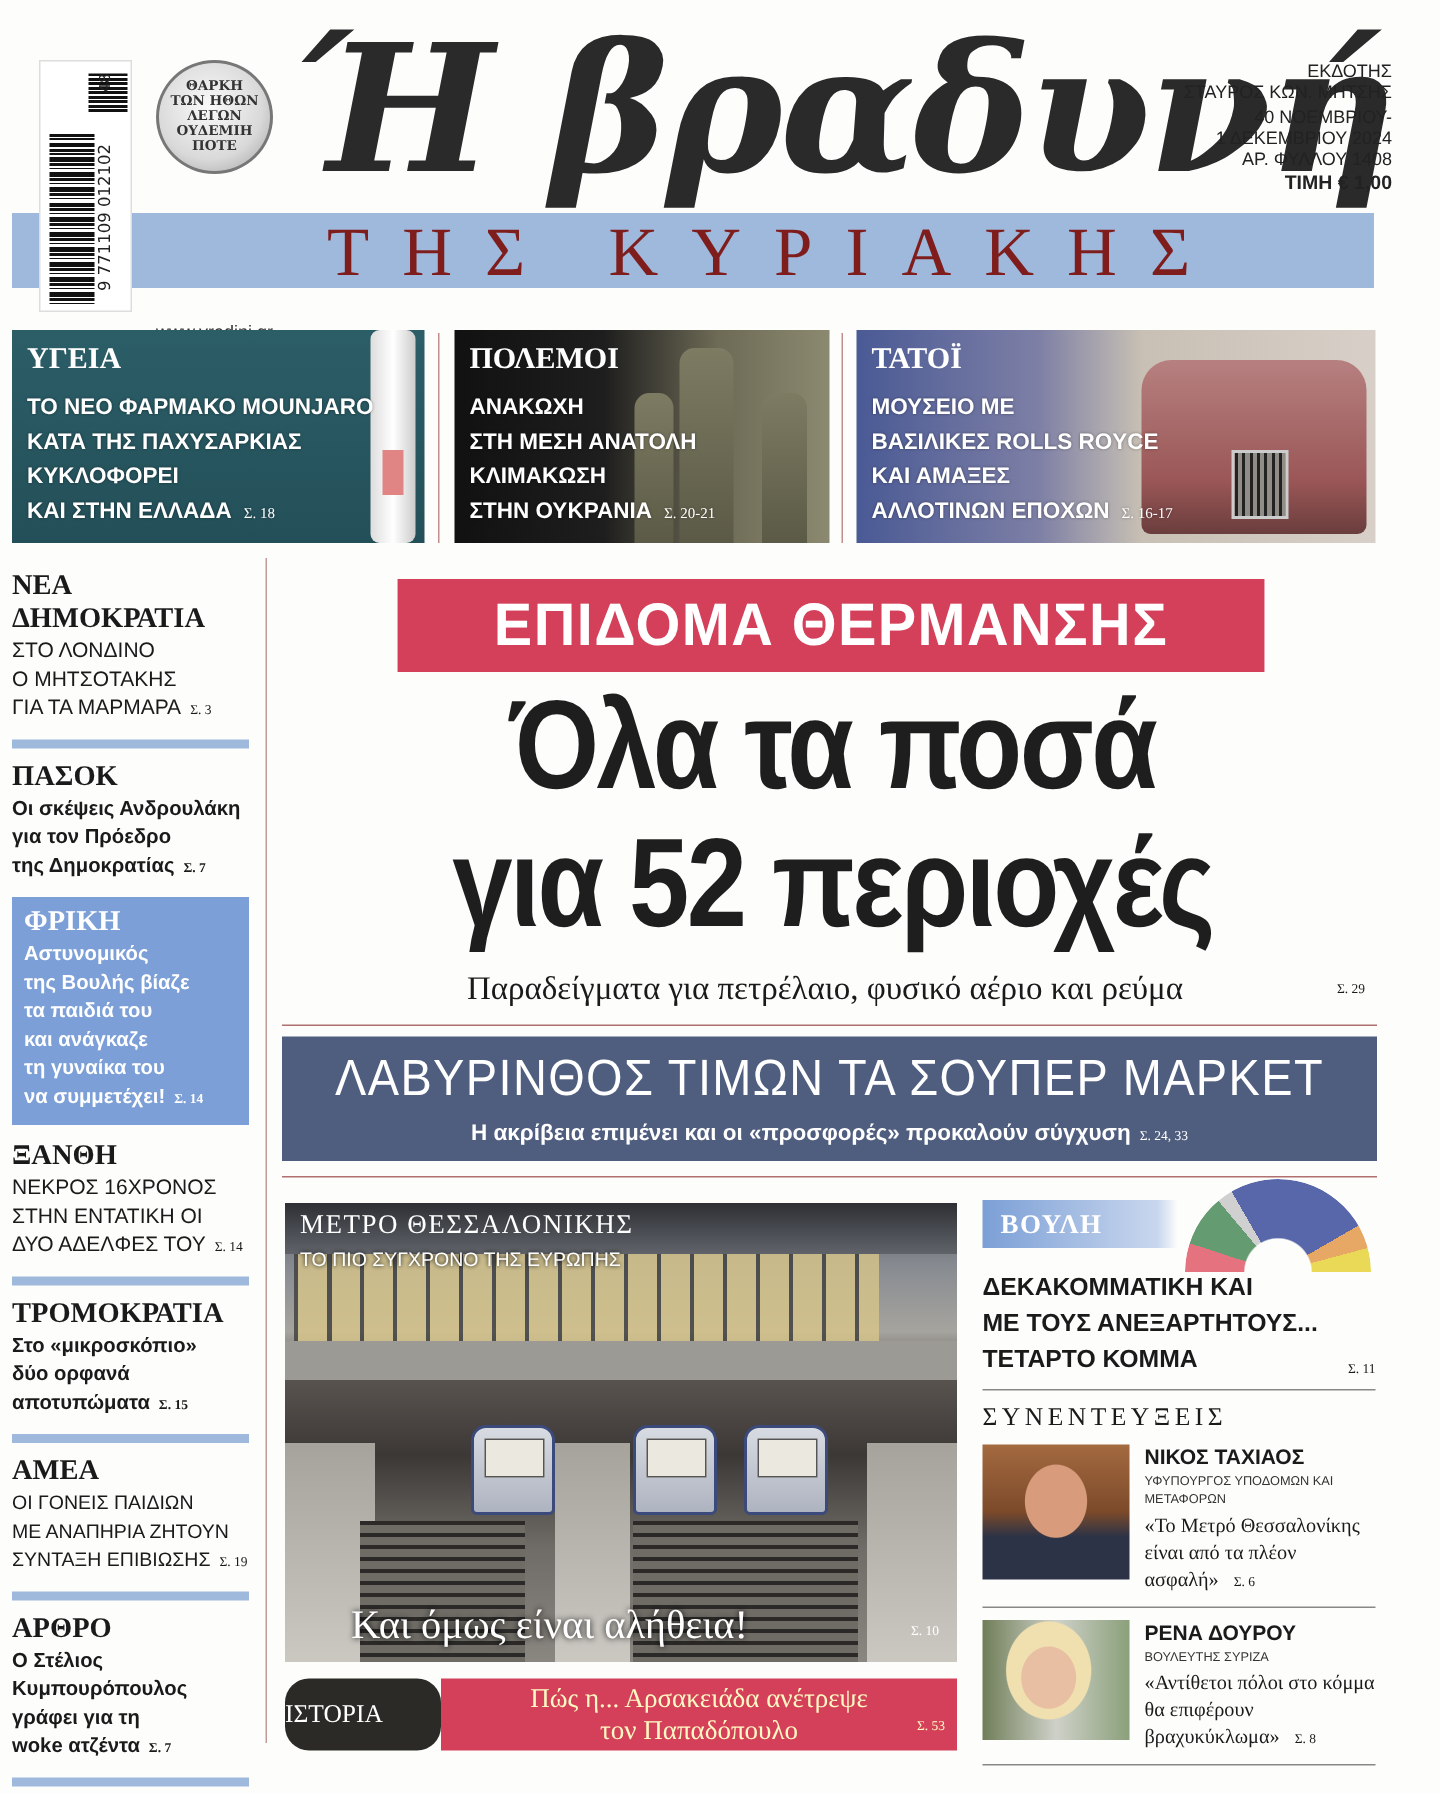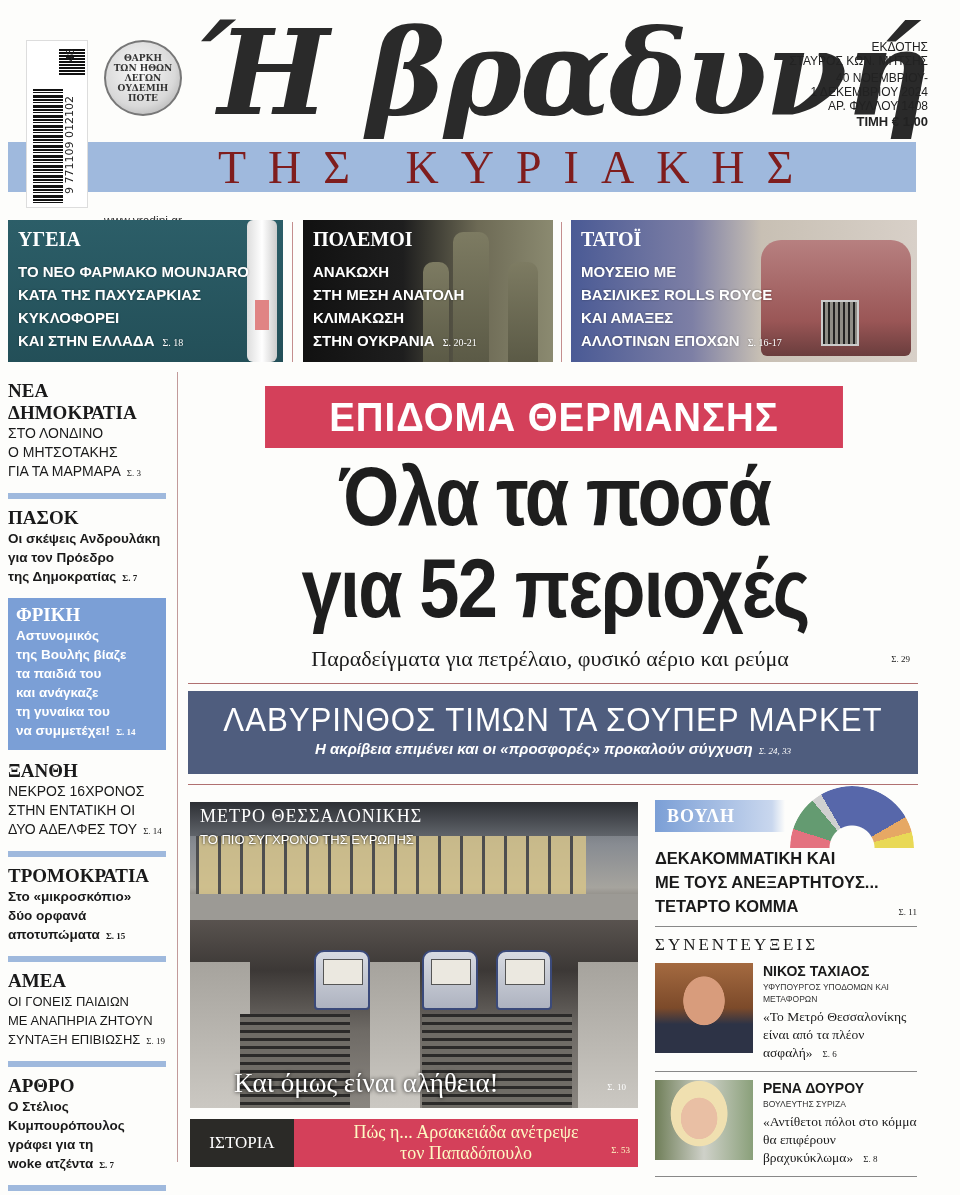--- a/index.html
+++ b/index.html
@@ -71,21 +71,21 @@
     font-family: "Liberation Sans", sans-serif; font-weight: bold; font-size: 40px; line-height: 62px; text-align: center; letter-spacing: 1px; transform: scaleX(.96); }
   .headline { left: 190px; top: 450px; width: 730px; text-align: center; font-family: "Liberation Sans", sans-serif;
     font-weight: bold; font-size: 84px; line-height: 92px; color: #1e1e1e; letter-spacing: -2px; transform: scaleX(.86); }
   .standfirst { left: 190px; top: 646px; width: 720px; text-align: center; font-family: "Liberation Serif", serif; font-size: 22px; color: #1a1a1a; }
   .standfirst .pg { position: absolute; right: 0; top: 8px; font-size: 9px; }
 
   .hrule { height: 1px; background: #b07070; }
 
   .band { left: 188px; top: 691px; width: 730px; height: 83px; background: #4f5d7e; color: #fff; text-align: center; }
   .band .t { font-family: "Liberation Sans", sans-serif; font-size: 34px; line-height: 44px; padding-top: 6px; letter-spacing: 1px; transform: scaleX(.92); }
-  .band .s { font-family: "Liberation Sans", sans-serif; font-weight: bold; font-size: 15px; line-height: 16px; font-style: italic; }
+  .band .s { font-family: "Liberation Sans", sans-serif; font-weight: bold; font-size: 15px; line-height: 30px; }
   .band .s .pg { font-family: "Liberation Serif", serif; font-weight: normal; font-size: 9px; margin-left: 6px; }
 
   
   .metro { left: 190px; top: 802px; width: 448px; height: 306px; overflow: hidden;
     background: linear-gradient(180deg, #5b6068 0%, #888c92 14%, #a6a49e 28%, #5a5450 38%, #3c3836 55%, #6f6b66 75%, #8a8680 100%); }
   .metro .windows { position: absolute; left: 6px; top: 34px; width: 390px; height: 58px;
     background: repeating-linear-gradient(90deg, #3e3e3e 0 3px, #d9c68a 3px 22px), #d9c68a; opacity: .8; }
   .metro .canopy { position: absolute; left: 0; top: 0; width: 100%; height: 34px; background: linear-gradient(180deg,#2d2f34,#60646a); }
   .metro .ceiling { position: absolute; left: 0; top: 92px; width: 100%; height: 26px; background: #9c9a95; }
   .metro .platform { position: absolute; top: 160px; width: 60px; height: 146px; background: linear-gradient(180deg,#a6a39d,#cbc8c2); }
@@ -93,21 +93,21 @@
     background: linear-gradient(180deg, #d8dbe2 0%, #aeb3c0 100%); border: 2px solid #3b4a7a; }
   .train::after { content: ""; position: absolute; left: 7px; top: 7px; width: 38px; height: 24px; background: #ebe8e0; border: 1px solid #555; }
   .tracks { position: absolute; top: 212px; width: 110px; height: 94px;
     background: repeating-linear-gradient(180deg, #2b2a29 0 3px, #6f6c66 3px 8px); }
   .metro .cap1 { position: absolute; left: 10px; top: 4px; font-family: "Liberation Serif", serif; font-size: 18px; color: #fff; letter-spacing: 1px; }
   .metro .cap2 { position: absolute; left: 10px; top: 30px; font-family: "Liberation Sans", sans-serif; font-size: 13px; color: #fff; text-shadow: 0 0 3px #000; }
   .metro .quote { position: absolute; left: 44px; top: 266px; font-family: "Liberation Serif", serif; font-size: 27px; color: #fff; text-shadow: 0 0 4px #000; }
   .metro .pg { position: absolute; right: 12px; top: 280px; font-family: "Liberation Serif", serif; font-size: 9px; color: #fff; }
 
   .history { left: 190px; top: 1119px; width: 448px; height: 48px; display: flex; }
-  .history .lbl { width: 104px; background: #2b2a27; color: #fff; font-family: "Liberation Serif", serif; font-size: 17px; line-height: 48px; text-align: center; }
+  .history .lbl { width: 104px; background: #2b2a27; color: #fff; font-family: "Liberation Serif", serif; font-size: 17px; line-height: 48px; text-align: left; border-radius: 16px; }
   .history .body { flex: 1; background: #d4405a; color: #fef9c3; font-family: "Liberation Serif", serif; font-size: 18px; line-height: 21px; text-align: center; padding-top: 3px; position: relative; }
   .history .pg { position: absolute; right: 8px; bottom: 6px; font-size: 9px; font-family: Liberation Serif, serif; }
 
   
   .rcol { left: 655px; top: 800px; width: 262px; }
   .vouli-tag { width: 130px; height: 32px; background: linear-gradient(90deg,#7b9fd6,#c9d7ee 90%, transparent); color: #fff;
     font-family: Liberation Serif, serif; font-weight: bold; font-size: 18px; line-height: 32px; padding-left: 12px; letter-spacing: 1px; }
   .hemicycle { position: absolute; left: 135px; top: -14px; width: 124px; height: 62px; border-radius: 62px 62px 0 0;
     background: conic-gradient(from 270deg at 50% 100%, #e05a6a 0 18deg, #4a8a5a 18deg 50deg, #c9c9c9 50deg 60deg, #3b4e9c 60deg 150deg, #e39a4a 150deg 165deg, #e6d33a 165deg 180deg, transparent 180deg);
     -webkit-mask: radial-gradient(circle at 50% 100%, transparent 0 22px, #000 23px); mask: radial-gradient(circle at 50% 100%, transparent 0 22px, #000 23px); opacity: .85; }

